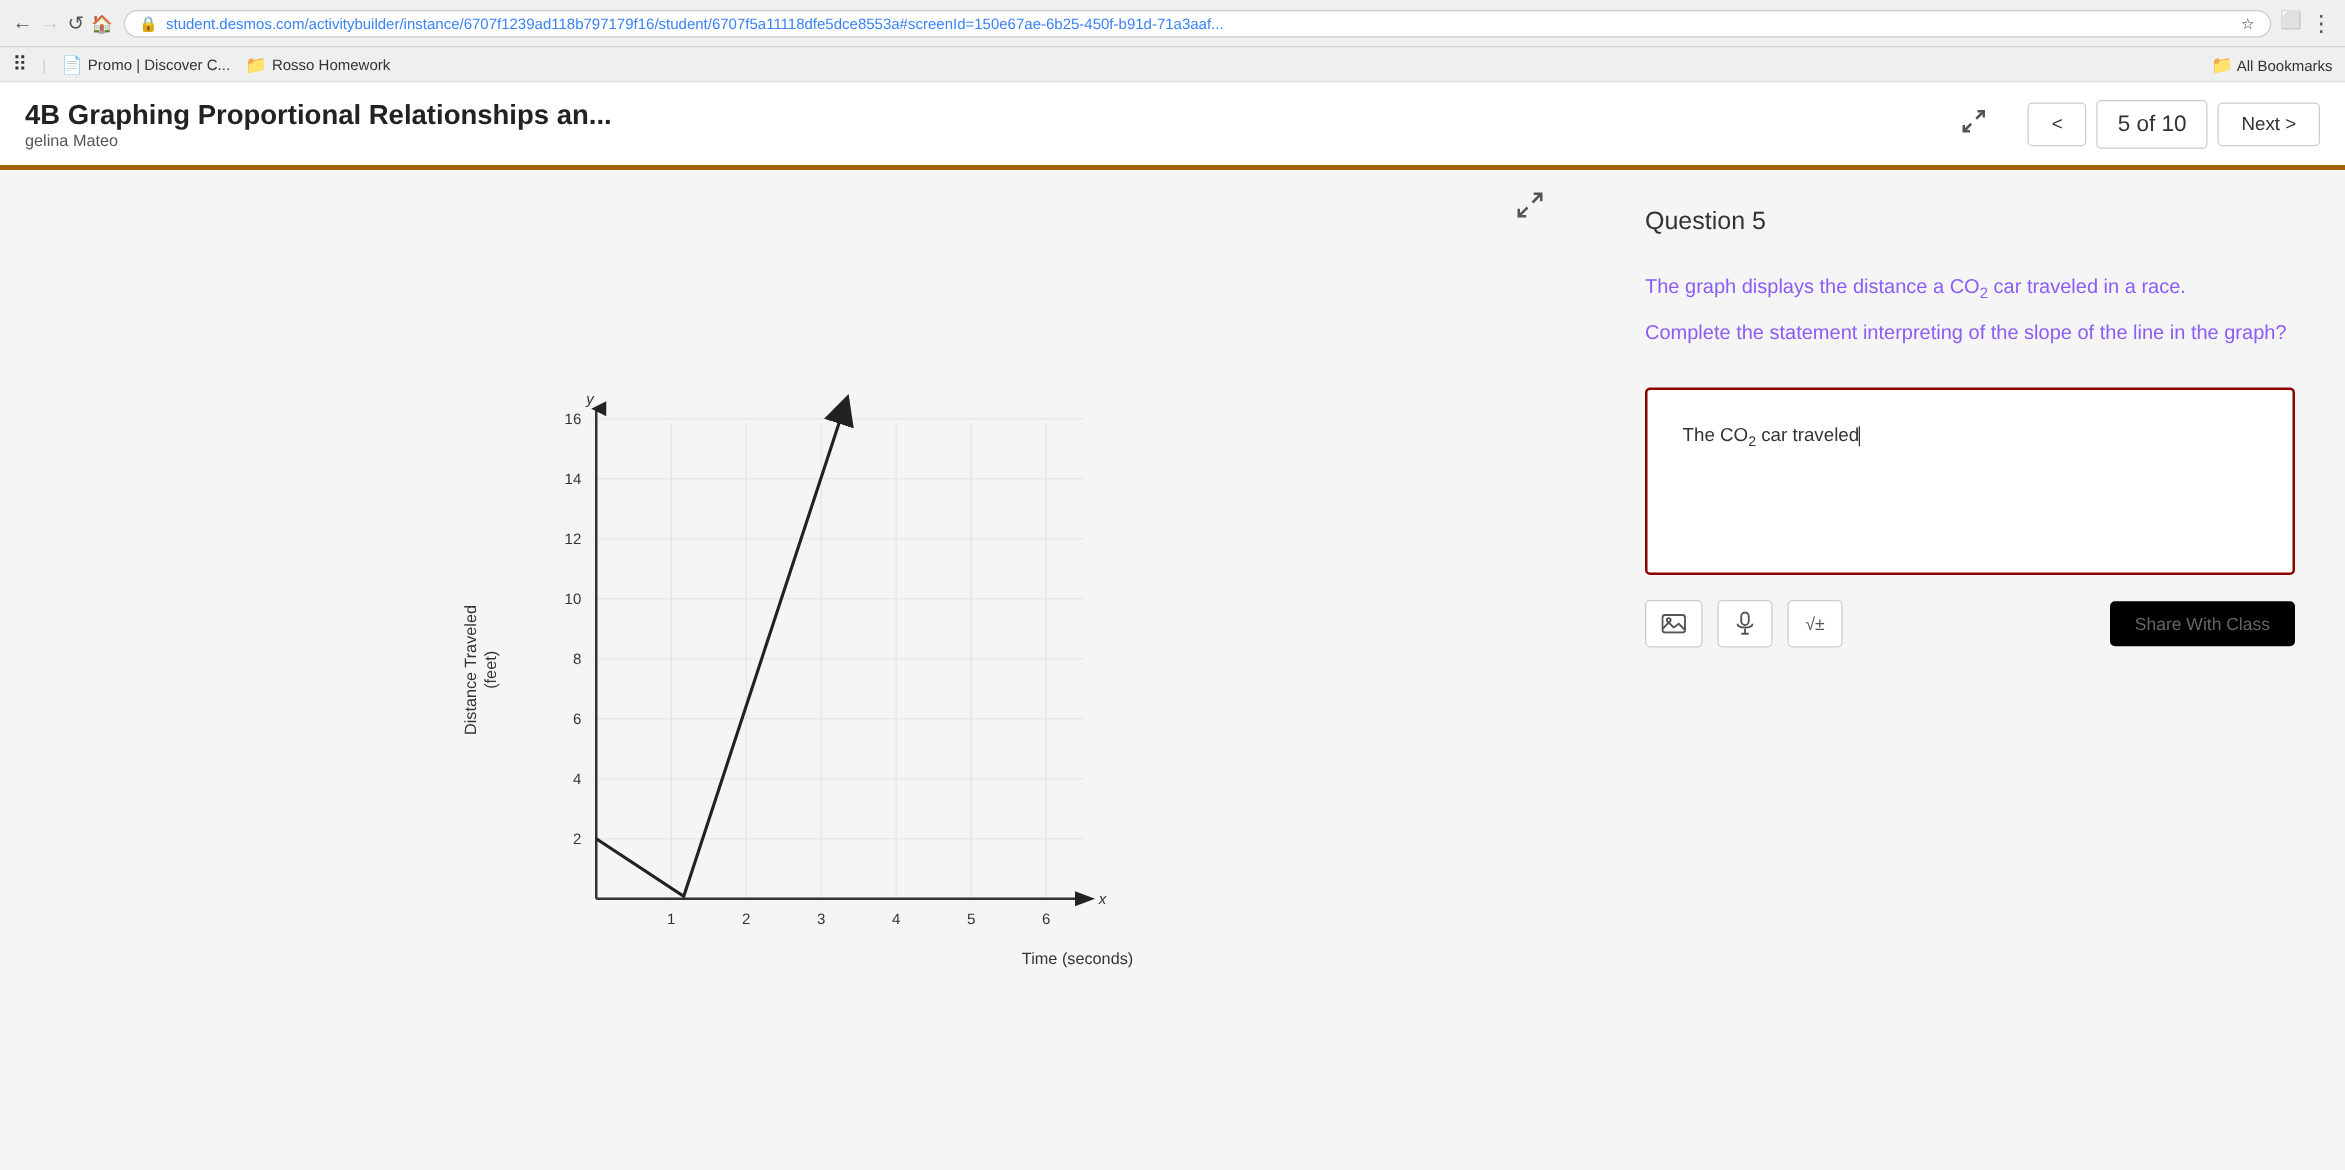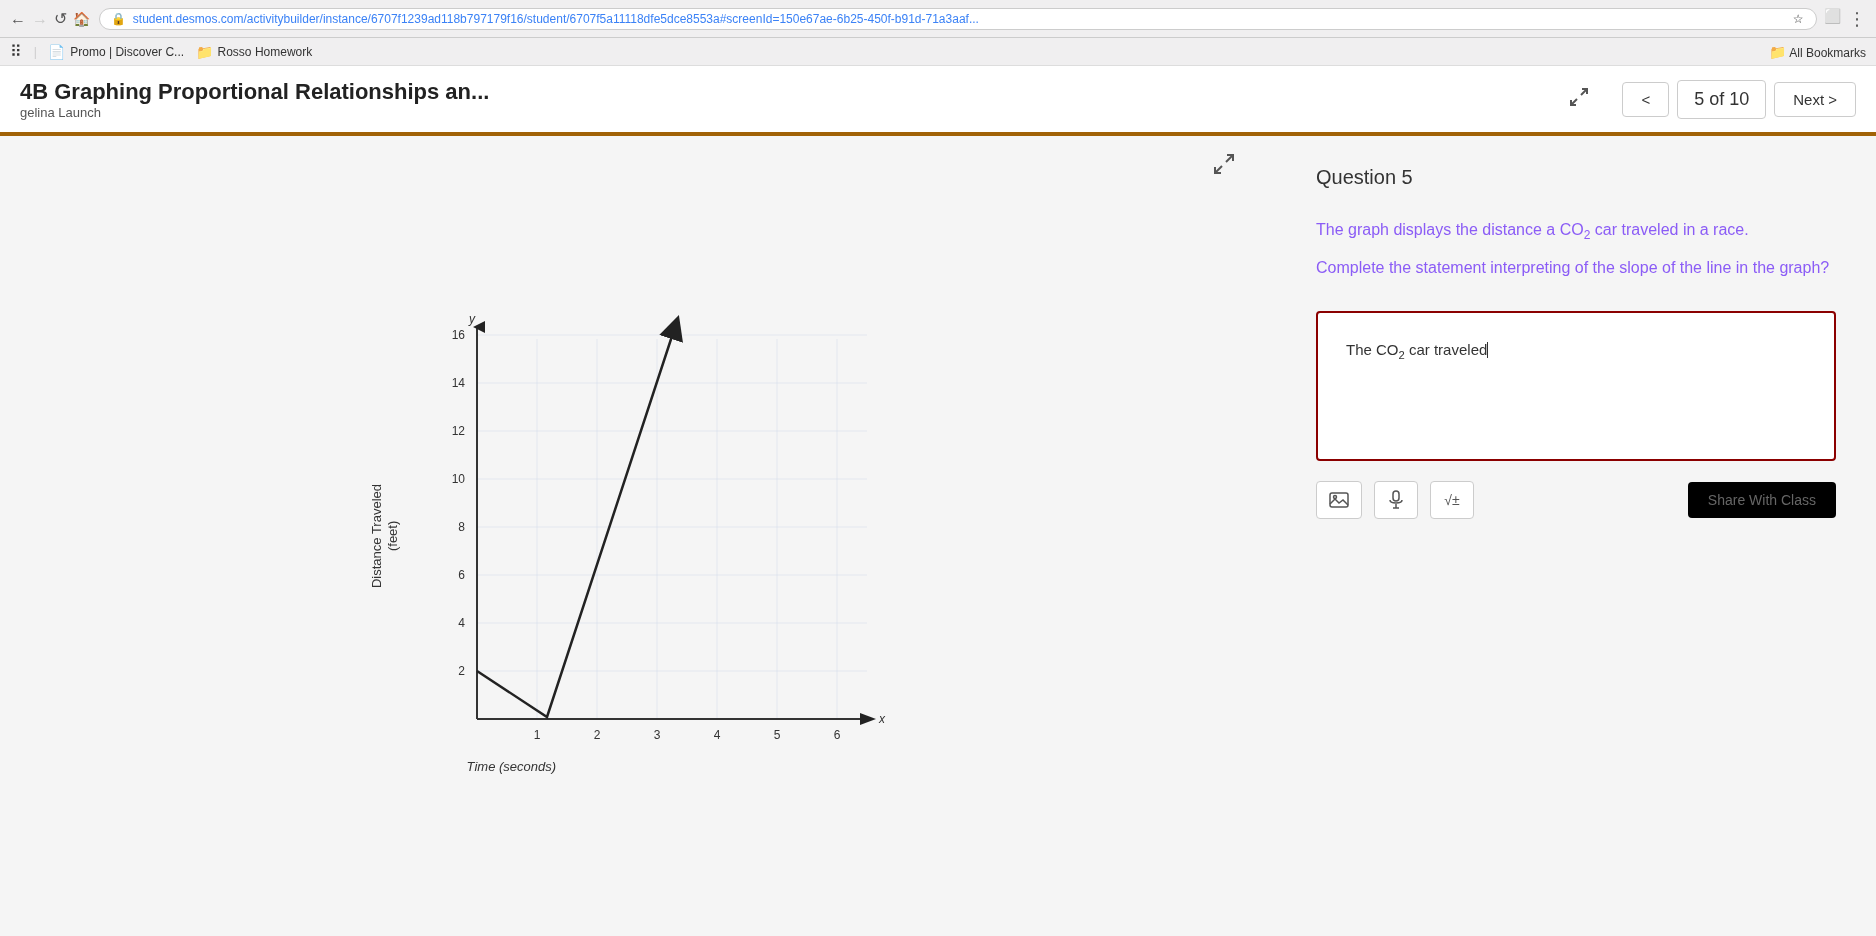--- a/index.html
+++ b/index.html
@@ -177,25 +177,24 @@
       color: #222;
       margin-bottom: 8px;
       font-weight: normal;
     }
 
     .graph-svg {
       display: block;
     }
 
     .x-axis-label {
-      text-align: left;
+      text-align: right;
       font-size: 13px;
       color: #333;
       margin-top: 4px;
-      font-style: italic;
     }
 
     
     .right-panel {
       width: 600px;
       padding: 30px 40px;
       display: flex;
       flex-direction: column;
       background: #f5f5f5;
     }
@@ -325,21 +324,21 @@
   </div>
   <div class="bookmarks-right">
     <span style="font-size:14px;">📁</span>
     <span>All Bookmarks</span>
   </div>
 </div>
 
 <div class="app-header">
   <div class="app-title-section">
     <span class="app-title">4B Graphing Proportional Relationships an...</span>
-    <span class="app-subtitle">gelina Launch</span>
+    <span class="app-subtitle">gelina Mateo</span>
   </div>
   <div class="header-right">
     <div class="fullscreen-btn" style="margin-right:20px;">
       <svg width="22" height="22" viewBox="0 0 22 22" fill="none" stroke="#555" stroke-width="2">
         <polyline points="14,3 19,3 19,8"></polyline>
         <polyline points="8,19 3,19 3,14"></polyline>
         <line x1="19" y1="3" x2="13" y2="9"></line>
         <line x1="3" y1="19" x2="9" y2="13"></line>
       </svg>
     </div>

